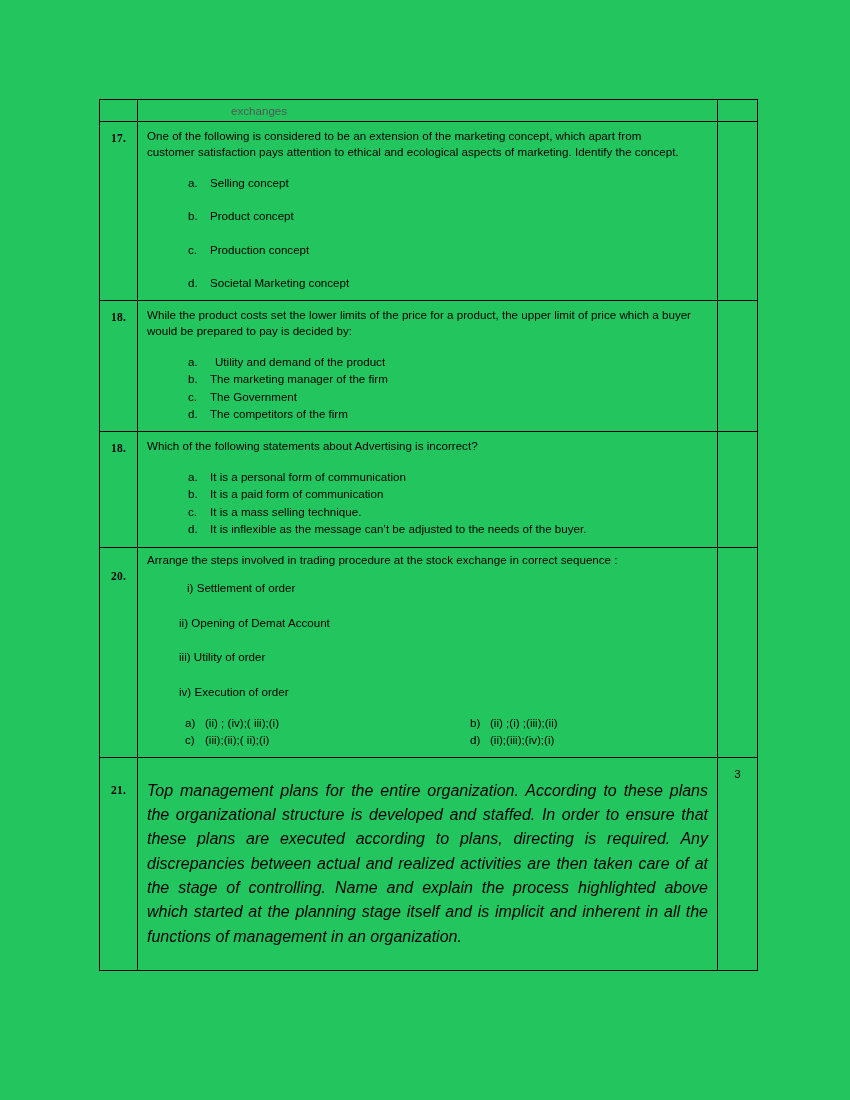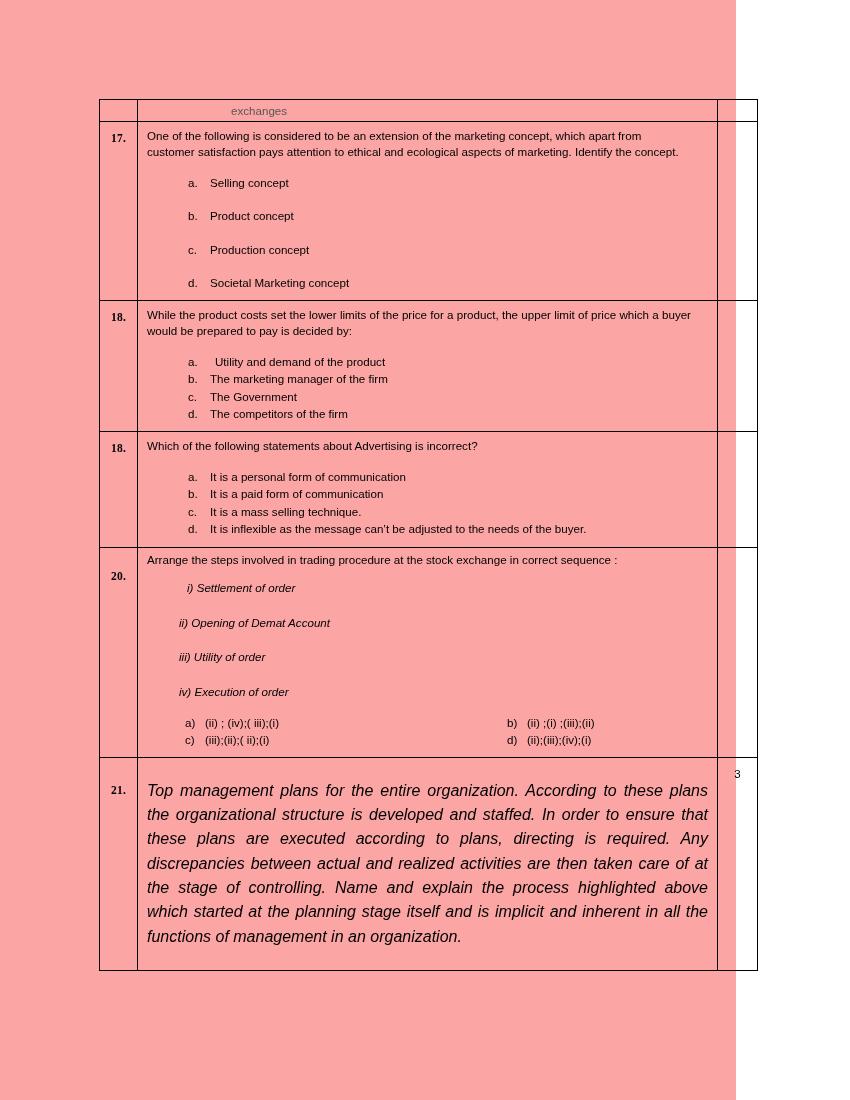--- a/index.html
+++ b/index.html
@@ -13,23 +13,23 @@
     position: relative;
     font-family: "Liberation Sans", sans-serif;
     color: #000000;
     overflow: hidden;
   }
 
   .page {
     position: absolute;
     left: 0;
     top: 0;
-    width: 736px;
+    width: 850px;
     height: 1100px;
-    background: #fca5a5;
+    background: #22c55e;
   }
 
   table.qtable {
     position: absolute;
     left: 99px;
     top: 99px;
     width: 658px;
     border-collapse: collapse;
     table-layout: fixed;
   }
@@ -91,40 +91,38 @@
     text-align: left;
   }
   ul.opts li .txt { display: inline-block; }
   ul.opts li .txt.pad { padding-left: 5px; }
 
   
   ul.steps {
     list-style: none;
     margin: 12px 0 0 0;
     padding: 0 0 0 32px;
-    font-style: italic;
   }
   ul.steps li {
     font-size: 11.6px;
     line-height: 1.42;
     margin-bottom: 18px;
   }
   ul.steps li:first-child { padding-left: 8px; }
   ul.steps li:last-child { margin-bottom: 4px; }
 
   
   .choice-grid {
     margin-top: 14px;
     padding-left: 38px;
   }
   .choice-row {
     display: flex;
     font-size: 11.6px;
     line-height: 1.5;
-    gap: 37px;
   }
   .choice-row .ch-left  { width: 285px; flex: 0 0 285px; }
   .choice-row .ch-right { flex: 1 1 auto; }
   .choice-row .ch-lbl { display: inline-block; width: 20px; }
 
   
   .marks {
     text-align: center;
     font-size: 11.5px;
     padding-top: 10px;

